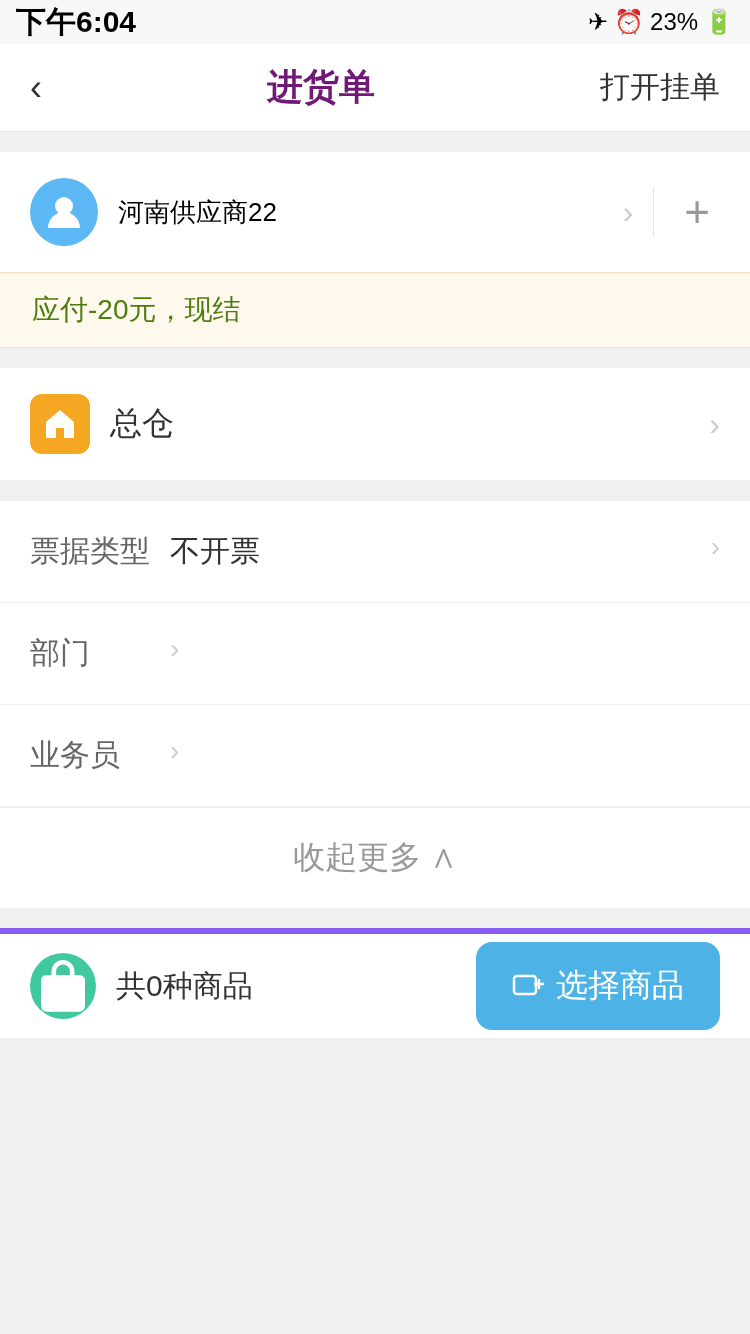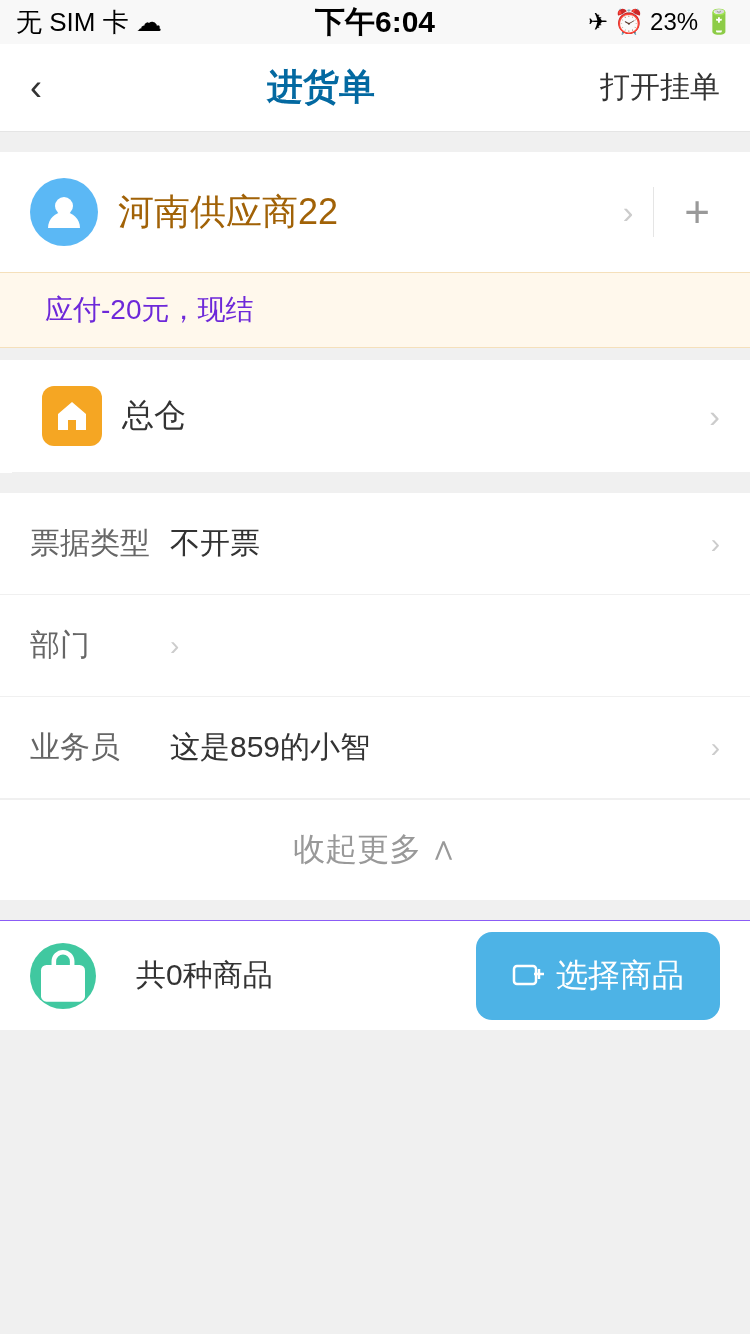--- a/index.html
+++ b/index.html
@@ -40,21 +40,21 @@
       border-bottom: 1px solid #e5e5e5;
     }
     .nav-back {
       font-size: 36px;
       color: #333;
       cursor: pointer;
     }
     .nav-title {
       font-size: 36px;
       font-weight: 600;
-      color: #0369a1;
+      color: #701a75;
     }
     .nav-action {
       font-size: 30px;
       color: #333;
       cursor: pointer;
       text-align: right;
     }
 
     
     .section-divider {
@@ -83,22 +83,22 @@
       background: #5bb8f5;
       display: flex;
       align-items: center;
       justify-content: center;
       margin-right: 20px;
       flex-shrink: 0;
     }
     .supplier-avatar svg { width: 40px; height: 40px; }
     .supplier-name {
       flex: 1;
-      font-size: 36px;
-      color: #a16207;
+      font-size: 26px;
+      color: #000000;
     }
     .chevron-right {
       color: #ccc;
       font-size: 32px;
     }
     .vertical-divider {
       width: 1px;
       height: 50px;
       background: #e5e5e5;
       margin: 0 20px;
@@ -106,35 +106,34 @@
     .plus-btn {
       font-size: 44px;
       color: #999;
       cursor: pointer;
       padding: 0 10px;
     }
 
     
     .notice-banner {
       background: #fff8ec;
-      padding: 18px 45px;
+      padding: 18px 32px;
       font-size: 28px;
-      color: #6d28d9;
+      color: #4d7c0f;
       border-top: 1px solid #f5e0bb;
       border-bottom: 1px solid #f5e0bb;
     }
 
     
     .form-section {
       background: #fff;
       margin-top: 20px;
     }
     .form-row {
       display: flex;
-      align-items: center;
       padding: 30px 30px;
       border-bottom: 1px solid #f0f0f0;
       background: #fff;
       cursor: pointer;
     }
     .form-row:last-child { border-bottom: none; }
     .form-label {
       width: 140px;
       font-size: 30px;
       color: #666;
@@ -193,22 +192,21 @@
 
     
     .bottom-bar {
       width: 100%;
       height: 110px;
       background: #fff;
       display: flex;
       align-items: center;
       padding: 0 30px;
       margin-top: 20px;
-      border-top: 1px solid #8b5cf6;
-      gap: 20px;
+      border-top: 6px solid #8b5cf6;
     }
     .product-icon {
       width: 66px;
       height: 66px;
       border-radius: 50%;
       background: #40c8a0;
       display: flex;
       align-items: center;
       justify-content: center;
       margin-right: 20px;
@@ -235,23 +233,20 @@
     .page-bg {
       background: #f0f0f0;
       flex: 1;
       min-height: 300px;
     }
   </style>
 </head>
 <body>
 
 <div class="status-bar">
-  <div class="status-left">
-    <span>无 SIM 卡 ☁</span>
-  </div>
   <div class="status-center">下午6:04</div>
   <div class="status-right">
     <span>✈</span>
     <span>⏰</span>
     <span>23%</span>
     <span>🔋</span>
   </div>
 </div>
 
 <div class="nav-bar">
@@ -274,21 +269,21 @@
     <span class="chevron-right">›</span>
     <div class="vertical-divider"></div>
     <span class="plus-btn">+</span>
   </div>
 
   <div class="notice-banner">
     <span>应付-20元，现结</span>
   </div>
 </div>
 
-<div class="form-section" style="margin-top:12px;padding-left:12px;">
+<div class="form-section" style="margin-top:20px;">
   <div class="warehouse-row">
     <div class="warehouse-icon">
       <svg viewBox="0 0 36 36" fill="none" xmlns="http://www.w3.org/2000/svg">
         <path d="M18 4L4 16v16h10v-10h8v10h10V16L18 4z" fill="white"></path>
       </svg>
     </div>
     <span class="warehouse-name">总仓</span>
     <span class="chevron-right">›</span>
   </div>
 </div>
@@ -301,21 +296,20 @@
     <span class="chevron-right">›</span>
   </div>
 
   <div class="form-row">
     <span class="form-label">部门</span>
     <span class="chevron-right">›</span>
   </div>
 
   <div class="form-row">
     <span class="form-label">业务员</span>
-    <span class="form-value">这是859的小智</span>
     <span class="chevron-right">›</span>
   </div>
 
 
   <div class="collapse-row">收起更多 ∧</div>
 </div>
 
 <div class="bottom-bar">
   <div class="product-icon">
     <svg viewBox="0 0 36 36" fill="none" xmlns="http://www.w3.org/2000/svg">

